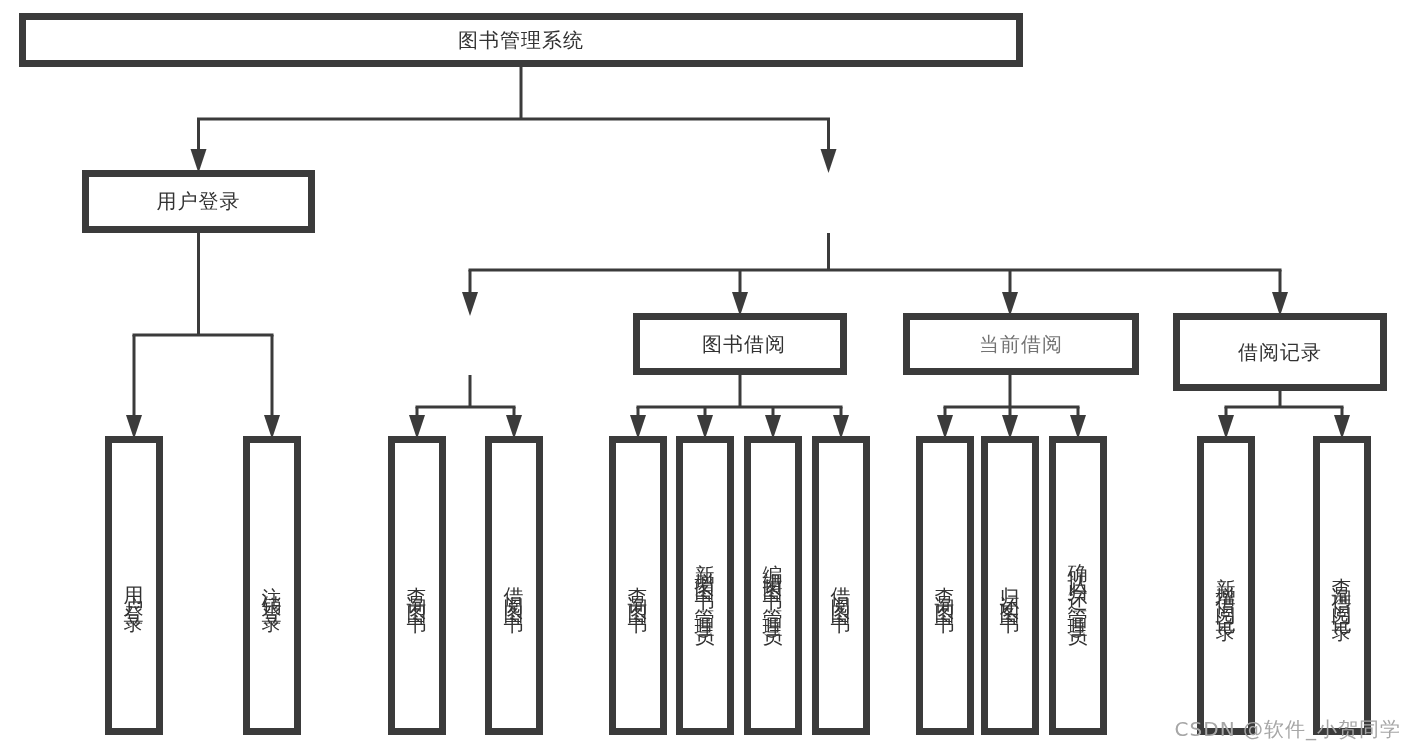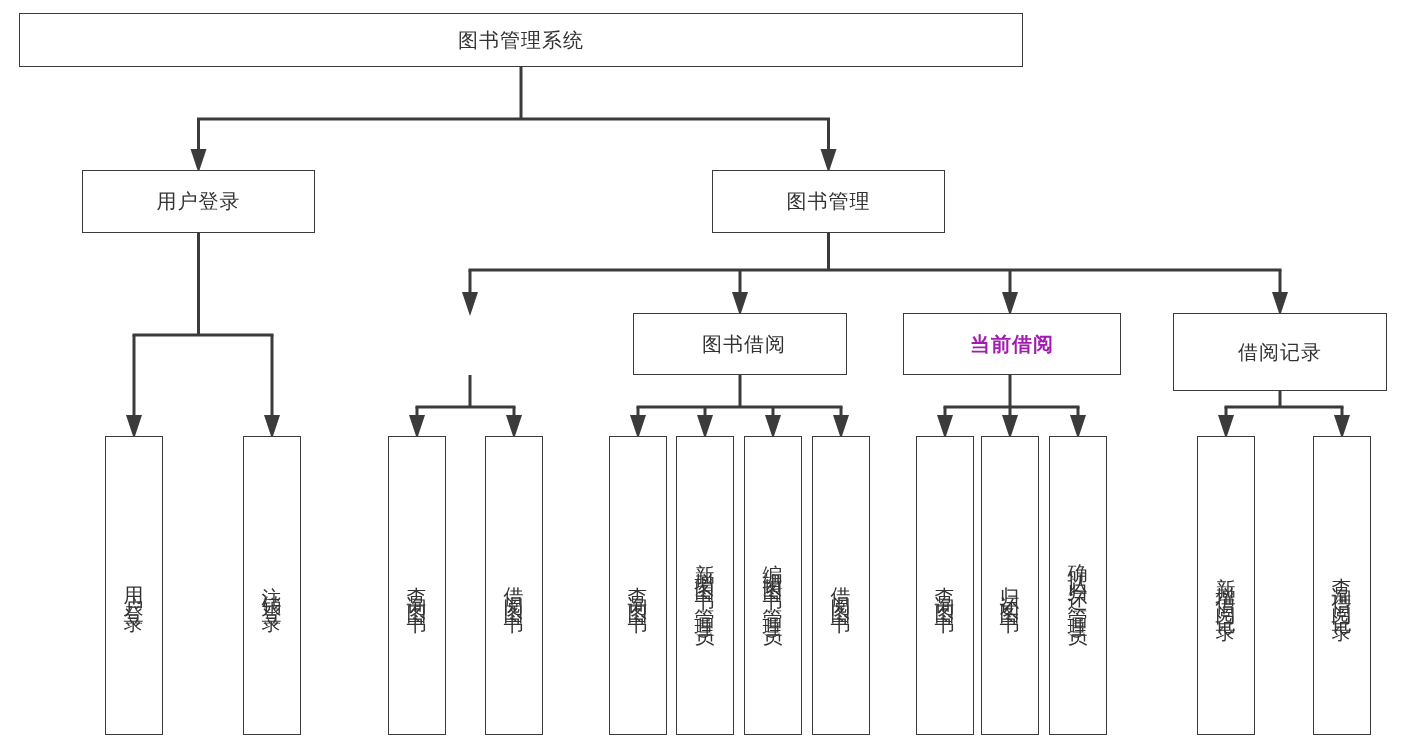--- a/index.html
+++ b/index.html
@@ -17,21 +17,21 @@
   }
   #edges {
     position: absolute;
     left: 0;
     top: 0;
     pointer-events: none;
   }
   .node {
     position: absolute;
     box-sizing: border-box;
-    border: 1px solid #6d28d9;
+    border: 7px solid #6d28d9;
     background: #ffffff;
     display: flex;
     align-items: center;
     justify-content: center;
     color: #323232;
     font-size: 20px;
     letter-spacing: 1px;
     text-align: center;
     z-index: 2;
   }
@@ -104,25 +104,25 @@
       <line x1="1078" y1="407" x2="1078" y2="416" stroke="#3b3b3b" stroke-width="3"></line>
       <polygon points="1070,415 1086,415 1078,439" fill="#3b3b3b"></polygon>
       <line x1="1280" y1="375" x2="1280" y2="407" stroke="#3b3b3b" stroke-width="3"></line>
       <line x1="1224.5" y1="407" x2="1343.5" y2="407" stroke="#3b3b3b" stroke-width="3"></line>
       <line x1="1226" y1="407" x2="1226" y2="416" stroke="#3b3b3b" stroke-width="3"></line>
       <polygon points="1218,415 1234,415 1226,439" fill="#3b3b3b"></polygon>
       <line x1="1342" y1="407" x2="1342" y2="416" stroke="#3b3b3b" stroke-width="3"></line>
       <polygon points="1334,415 1350,415 1342,439" fill="#3b3b3b"></polygon>
     </svg>
 
+  <div id="watermark" style="color: rgb(166, 166, 166);">CSDN @软件_小贺同学</div>
 <div class="node" style="left: 19px; top: 13px; width: 1004px; height: 54px; border-color: rgb(59, 59, 59); color: rgb(50, 50, 50);">图书管理系统</div>
     <div class="node" style="left: 82px; top: 170px; width: 233px; height: 63px; border-color: rgb(59, 59, 59); color: rgb(50, 50, 50);">用户登录</div>
-    <div class="node" style="left: 712px; top: 170px; width: 233px; height: 63px; border-color: rgb(59, 59, 59); color: rgb(50, 50, 50);">图书管理</div>
     <div class="node" style="left: 633px; top: 313px; width: 214px; height: 62px; border-color: rgb(59, 59, 59); color: rgb(50, 50, 50); padding-left: 8px;">图书借阅</div>
-    <div class="node" style="left: 903px; top: 313px; width: 218px; height: 62px; border-color: rgb(59, 59, 59); color: #a21caf; font-weight: bold;">当前借阅</div>
+    <div class="node" style="left: 903px; top: 313px; width: 236px; height: 62px; border-color: rgb(59, 59, 59); color: #737373;">当前借阅</div>
     <div class="node" style="left: 1173px; top: 313px; width: 214px; height: 78px; border-color: rgb(59, 59, 59); color: rgb(50, 50, 50);">借阅记录</div>
     <div class="node vertical" style="left: 105px; top: 436px; width: 58px; height: 299px; border-color: rgb(59, 59, 59); color: rgb(50, 50, 50);">用户登录</div>
     <div class="node vertical" style="left: 243px; top: 436px; width: 58px; height: 299px; border-color: rgb(59, 59, 59); color: rgb(50, 50, 50);">注销登录</div>
     <div class="node vertical" style="left: 388px; top: 436px; width: 58px; height: 299px; border-color: rgb(59, 59, 59); color: rgb(50, 50, 50);">查询图书</div>
     <div class="node vertical" style="left: 485px; top: 436px; width: 58px; height: 299px; border-color: rgb(59, 59, 59); color: rgb(50, 50, 50);">借阅图书</div>
     <div class="node vertical" style="left: 609px; top: 436px; width: 58px; height: 299px; border-color: rgb(59, 59, 59); color: rgb(50, 50, 50);">查询图书</div>
     <div class="node vertical" style="left: 676px; top: 436px; width: 58px; height: 299px; border-color: rgb(59, 59, 59); color: rgb(50, 50, 50);">新增图书（管理员）</div>
     <div class="node vertical" style="left: 744px; top: 436px; width: 58px; height: 299px; border-color: rgb(59, 59, 59); color: rgb(50, 50, 50);">编辑图书（管理员）</div>
     <div class="node vertical" style="left: 812px; top: 436px; width: 58px; height: 299px; border-color: rgb(59, 59, 59); color: rgb(50, 50, 50);">借阅图书</div>
     <div class="node vertical" style="left: 916px; top: 436px; width: 58px; height: 299px; border-color: rgb(59, 59, 59); color: rgb(50, 50, 50);">查询图书</div>

